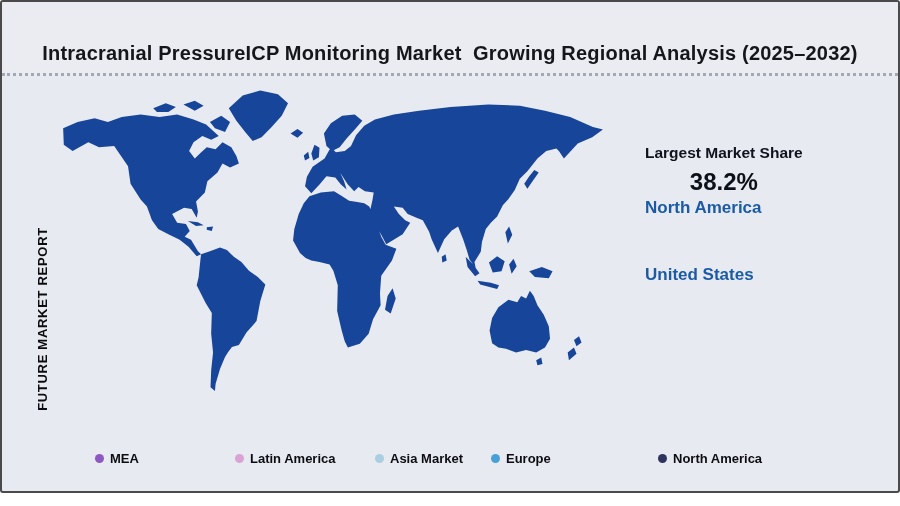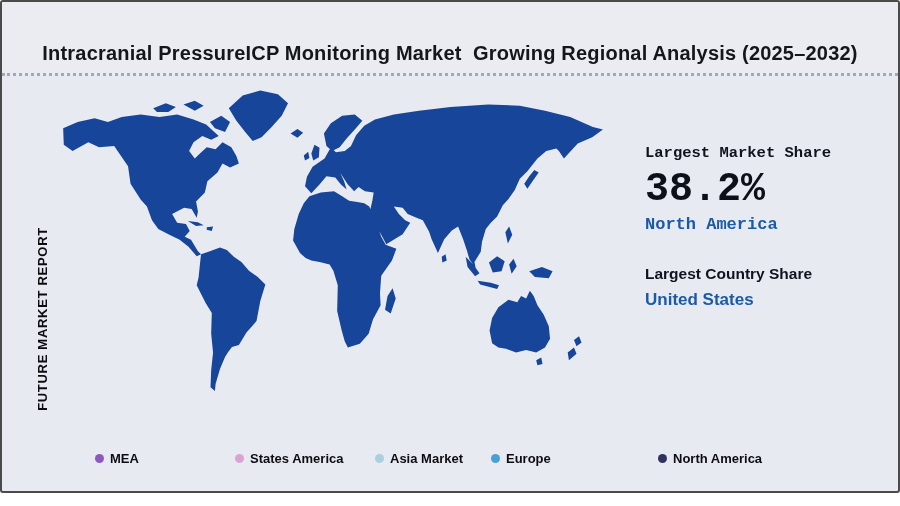--- a/index.html
+++ b/index.html
@@ -59,35 +59,36 @@
   }
   .map-wrap svg { width: 100%; height: 100%; display: block; }
 
   
   .stats {
     position: absolute;
     left: 643px; top: 0;
     width: 250px;
   }
   .stat { position: absolute; left: 0; }
-  .stat-1 { top: 142px; font-family: Liberation Mono, monospace; }
+  .stat-1 { top: 142px; }
   .stat-2 { top: 263px; }
   .stat-label {
     font-size: 15.5px;
     font-weight: 700;
     color: #10131c;
     margin-bottom: 7px;
     white-space: nowrap;
   }
   .stat-value {
-    font-size: 40px;
+    font-size: 24px;
     font-weight: 700;
     color: #0c1018;
     line-height: 1.05;
     margin-bottom: 4px;
+    text-align: center;
   }
   .stat-region {
     font-size: 17px;
     font-weight: 700;
     color: #1b5ba6;
     white-space: nowrap;
   }
 
   
   .legend { position: absolute; top: 447px; left: 0; right: 0; height: 20px; }
@@ -160,33 +161,32 @@
     </svg>
   </div>
 
   <div class="stats">
     <div class="stat stat-1">
       <div class="stat-label">Largest Market Share</div>
       <div class="stat-value">38.2%</div>
       <div class="stat-region">North America</div>
     </div>
     <div class="stat stat-2">
-      <div class="stat-label">Largest Country Share</div>
       <div class="stat-region">United States</div>
     </div>
   </div>
 
   <div class="legend">
     <div class="legend-item">
       <span class="legend-dot" style="background-color: rgb(141, 88, 191);"></span>
       <span class="legend-label">MEA</span>
     </div>
     <div class="legend-item">
       <span class="legend-dot" style="background-color: rgb(217, 163, 214);"></span>
-      <span class="legend-label">States America</span>
+      <span class="legend-label">Latin America</span>
     </div>
     <div class="legend-item">
       <span class="legend-dot" style="background-color: rgb(169, 207, 224);"></span>
       <span class="legend-label">Asia Market</span>
     </div>
     <div class="legend-item">
       <span class="legend-dot" style="background-color: rgb(73, 160, 217);"></span>
       <span class="legend-label">Europe</span>
     </div>
     <div class="legend-item">

